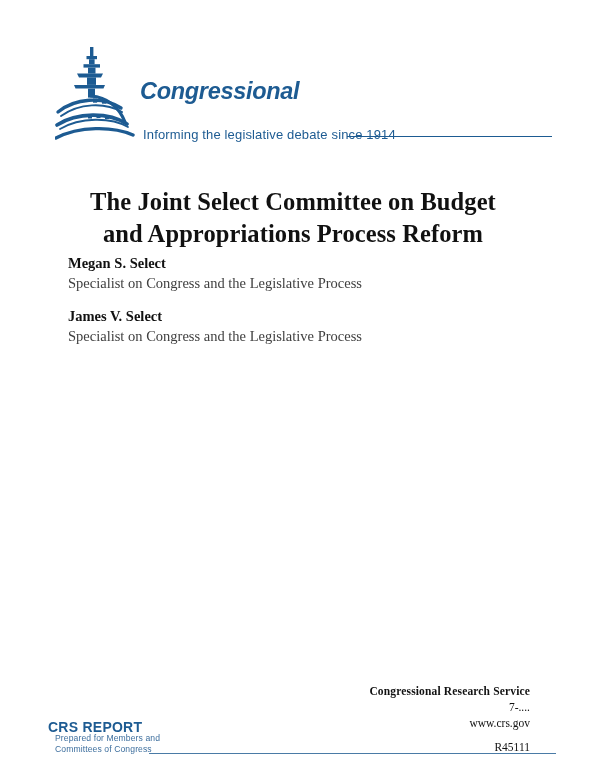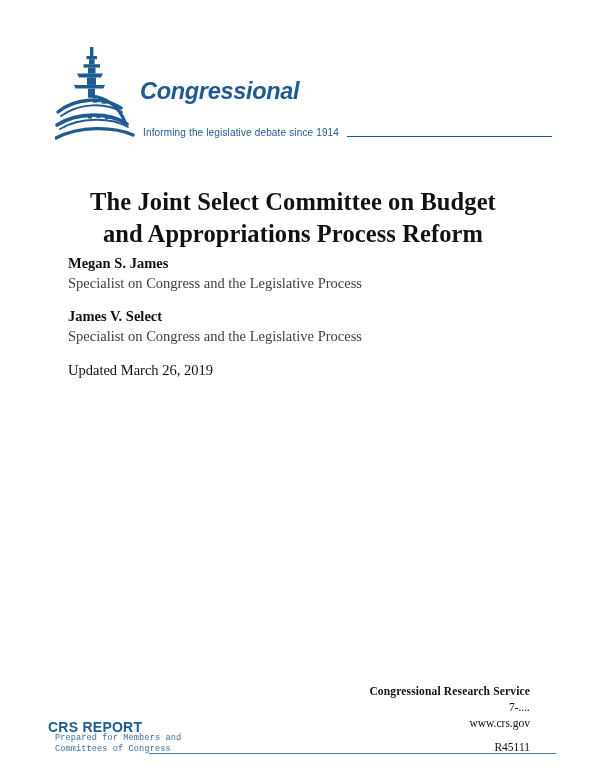--- a/index.html
+++ b/index.html
@@ -47,21 +47,21 @@
     letter-spacing: -0.3px;
     color: #1d5b92;
     white-space: nowrap;
   }
   .wordmark .l2 { display: block; padding-left: 3px; }
   .tagline {
     position: absolute;
     left: 143px;
     top: 127px;
     font-family: "Liberation Sans", sans-serif;
-    font-size: 10px;
+    font-size: 13px;
     font-weight: normal;
     letter-spacing: 0.15px;
     color: #1d5b92;
     white-space: nowrap;
   }
   .masthead-rule {
     position: absolute;
     left: 347px;
     top: 136px;
     width: 205px;
@@ -149,21 +149,21 @@
   }
   .footer-label {
     font-family: "Liberation Sans", sans-serif;
     font-weight: bold;
     font-size: 14px;
     line-height: 11px;
     letter-spacing: 0.25px;
     color: #1d5b92;
   }
   .footer-sub {
-    font-family: Liberation Mono, monospace;
+    font-family: Liberation Sans, sans-serif;
     font-size: 8.6px;
     line-height: 10.5px;
     letter-spacing: 0.1px;
     color: #3e6f9e;
     white-space: nowrap;
     padding-left: 7px;
   }
   .footer-rule {
     position: absolute;
     left: 101px;
@@ -225,30 +225,29 @@
     <div class="tagline">Informing the legislative debate since 1914</div>
 
     <div class="masthead-rule"></div>
   </div>
 
   <h1 class="doc-title">The Joint Select Committee on Budget and Appropriations Process Reform</h1>
 
   <div class="authors">
 
     <div class="author-block">
-      <div class="author-name">Megan S. James</div>
+      <div class="author-name">Megan S. Select</div>
       <div class="author-role">Specialist on Congress and the Legislative Process</div>
     </div>
 
     <div class="author-block">
       <div class="author-name">James V. Select</div>
       <div class="author-role">Specialist on Congress and the Legislative Process</div>
     </div>
 
-    <div class="updated-line">Updated March 26, 2019</div>
   </div>
 
   <div class="imprint">
     <div class="imprint-org">Congressional Research Service</div>
     <div class="imprint-line">7-....</div>
     <div class="imprint-line">www.crs.gov</div>
     <div class="imprint-num">R45111</div>
   </div>
 
   <div class="footer">

